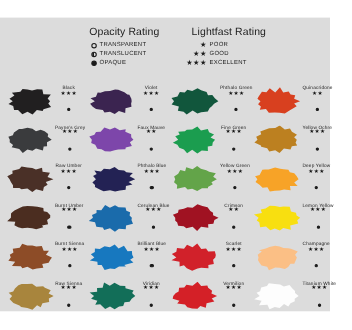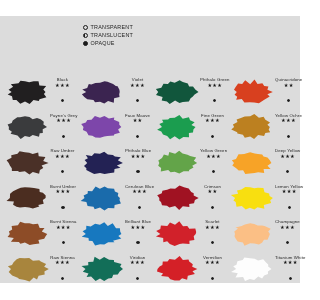--- a/index.html
+++ b/index.html
@@ -50,20 +50,21 @@
   .opac .dot{width:3.3px;height:3.3px;border-width:.7px;}
 </style>
 </head>
 <body>
 
 <div id="chart">
 
   <div class="legend">
 
     <div class="legend-col opacity">
+      <div class="legend-title">Opacity Rating</div>
 
       <div class="legend-row">
         <span class="legend-sym">
             <span class="dot empty"></span>
           </span>
         <span class="legend-lab">TRANSPARENT</span>
       </div>
 
       <div class="legend-row">
         <span class="legend-sym">
@@ -73,20 +74,44 @@
       </div>
 
       <div class="legend-row">
         <span class="legend-sym">
             <span class="dot full"></span>
           </span>
         <span class="legend-lab">OPAQUE</span>
       </div>
     </div>
 
+    <div class="legend-col lightfast">
+      <div class="legend-title">Lightfast Rating</div>
+
+      <div class="legend-row">
+        <span class="legend-sym">
+            <span class="star">★</span>
+          </span>
+        <span class="legend-lab">POOR</span>
+      </div>
+
+      <div class="legend-row">
+        <span class="legend-sym">
+            <span class="star">★★</span>
+          </span>
+        <span class="legend-lab">GOOD</span>
+      </div>
+
+      <div class="legend-row">
+        <span class="legend-sym">
+            <span class="star">★★★</span>
+          </span>
+        <span class="legend-lab">EXCELLENT</span>
+      </div>
+    </div>
 
   </div>
 
   <div class="grid" id="swatch-grid">
       <div class="cell">
         <div class="swatch">
           <svg viewBox="0 0 44 26">
             <polygon points="40.5,13.0 38.9,15.1 41.4,18.2 34.5,20.3 33.8,22.0 28.5,21.0 24.6,25.1 20.0,22.5 15.3,24.8 11.4,20.9 7.8,21.1 7.0,17.3 2.7,15.5 6.6,13.0 3.6,10.7 8.1,7.8 5.8,5.3 13.5,4.3 15.5,1.8 20.0,2.3 24.1,3.2 28.7,2.2 33.5,2.3 34.4,6.6 41.2,7.0 38.3,10.5" fill="#211f20"></polygon>
           </svg>
         </div>

